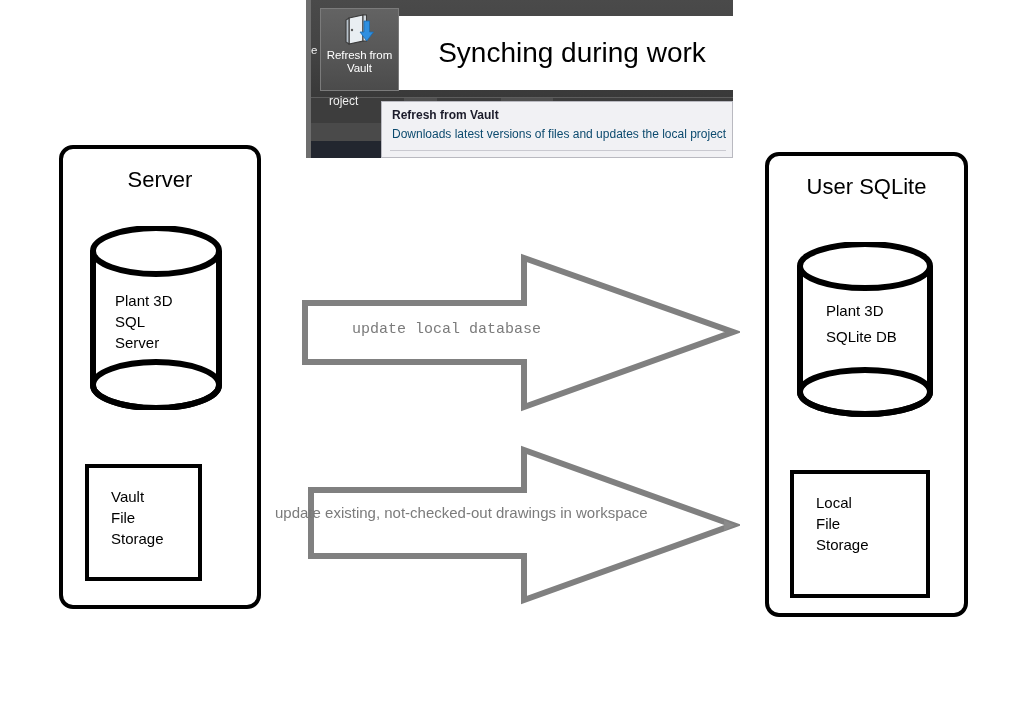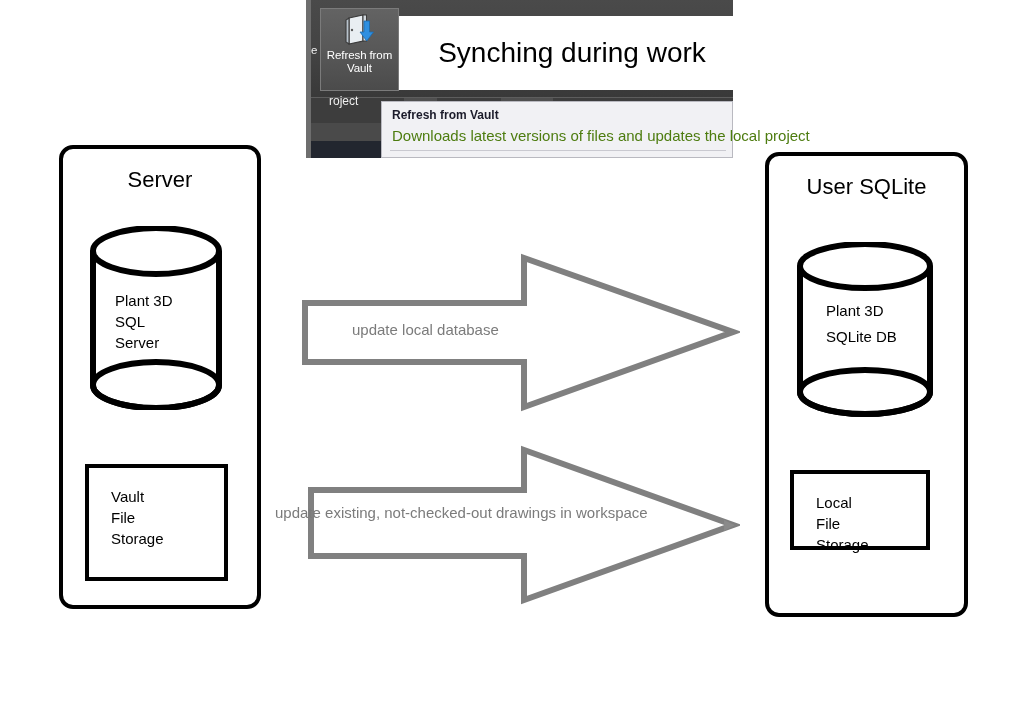--- a/index.html
+++ b/index.html
@@ -150,22 +150,22 @@
     z-index: 6;
     padding: 6px 10px 0 10px;
   }
   #vault-tooltip .tt-title {
     font-size: 12px;
     font-weight: bold;
     color: #1b1b2a;
     margin-bottom: 5px;
   }
   #vault-tooltip .tt-body {
-    font-size: 15px;
-    color: #4d7c0f;
+    font-size: 12px;
+    color: #0c4a6e;
     white-space: nowrap;
   }
   #vault-tooltip .tt-rule {
     position: absolute;
     left: 8px;
     bottom: 6px;
     width: 336px;
     height: 1px;
     background: #c9c9d0;
   }
@@ -285,21 +285,21 @@
     <path d="M133 25 L133 159" stroke="#000" stroke-width="6" fill="none"></path>
     <ellipse cx="70" cy="25" rx="63" ry="23" fill="#fff" stroke="#000" stroke-width="6"></ellipse>
     <path d="M7 159 A63 23 0 0 0 133 159" fill="none" stroke="#000" stroke-width="6"></path>
     <ellipse cx="70" cy="159" rx="63" ry="23" fill="none" stroke="#000" stroke-width="6"></ellipse>
   </svg>
 </div>
 <div class="cyl-text" style="left:115px; top:290px;">Plant 3D
 SQL
 Server</div>
 
-<div class="inner-box" style="left:85px; top:464px; width:143px; height:117px;">
+<div class="inner-box" style="left:85px; top:464px; width:117px; height:117px;">
   <div class="inner-box-text">Vault
 File
 Storage</div>
 </div>
 
 <div class="container-box" style="left:765px; top:152px; width:203px; height:465px;">
   <div class="container-title">User SQLite</div>
 </div>
 
 <div class="abs" style="left:793px; top:242px;">
@@ -307,32 +307,32 @@
     <path d="M7 24 L7 150" stroke="#000" stroke-width="6" fill="none"></path>
     <path d="M137 24 L137 150" stroke="#000" stroke-width="6" fill="none"></path>
     <ellipse cx="72" cy="24" rx="65" ry="22" fill="#fff" stroke="#000" stroke-width="6"></ellipse>
     <path d="M7 150 A65 22 0 0 0 137 150" fill="none" stroke="#000" stroke-width="6"></path>
     <ellipse cx="72" cy="150" rx="65" ry="22" fill="none" stroke="#000" stroke-width="6"></ellipse>
   </svg>
 </div>
 <div class="cyl-text" style="left:826px; top:298px; line-height:26px;">Plant 3D
 SQLite DB</div>
 
-<div class="inner-box" style="left:790px; top:470px; width:140px; height:80px;">
+<div class="inner-box" style="left:790px; top:470px; width:140px; height:128px;">
   <div class="inner-box-text">Local
 File
 Storage</div>
 </div>
 
 <div class="abs" style="left:300px; top:250px;">
   <svg width="440" height="165" viewBox="0 0 440 165">
     <path d="M5 53 L224 53 L224 8 L433 82 L224 157 L224 112 L5 112 Z" fill="none" stroke="#808080" stroke-width="6" stroke-linejoin="miter"></path>
   </svg>
 </div>
-<div class="arrow-label" style="left:352px; top:321px;">update local database</div>
+<div class="arrow-label" style="left:352px; top:321px;font-family:Liberation Mono, monospace;">update local database</div>
 
 <div class="abs" style="left:300px; top:445px;">
   <svg width="440" height="165" viewBox="0 0 440 165">
     <path d="M11 45 L224 45 L224 5 L433 80 L224 155 L224 111 L11 111 Z" fill="none" stroke="#808080" stroke-width="6" stroke-linejoin="miter"></path>
   </svg>
 </div>
 <div class="arrow-label" style="left:275px; top:504px;">update existing, not-checked-out drawings in workspace</div>
 <div class="overflow-marker" style="left:724px; top:517px;">▶</div>
 
 </body></html>

